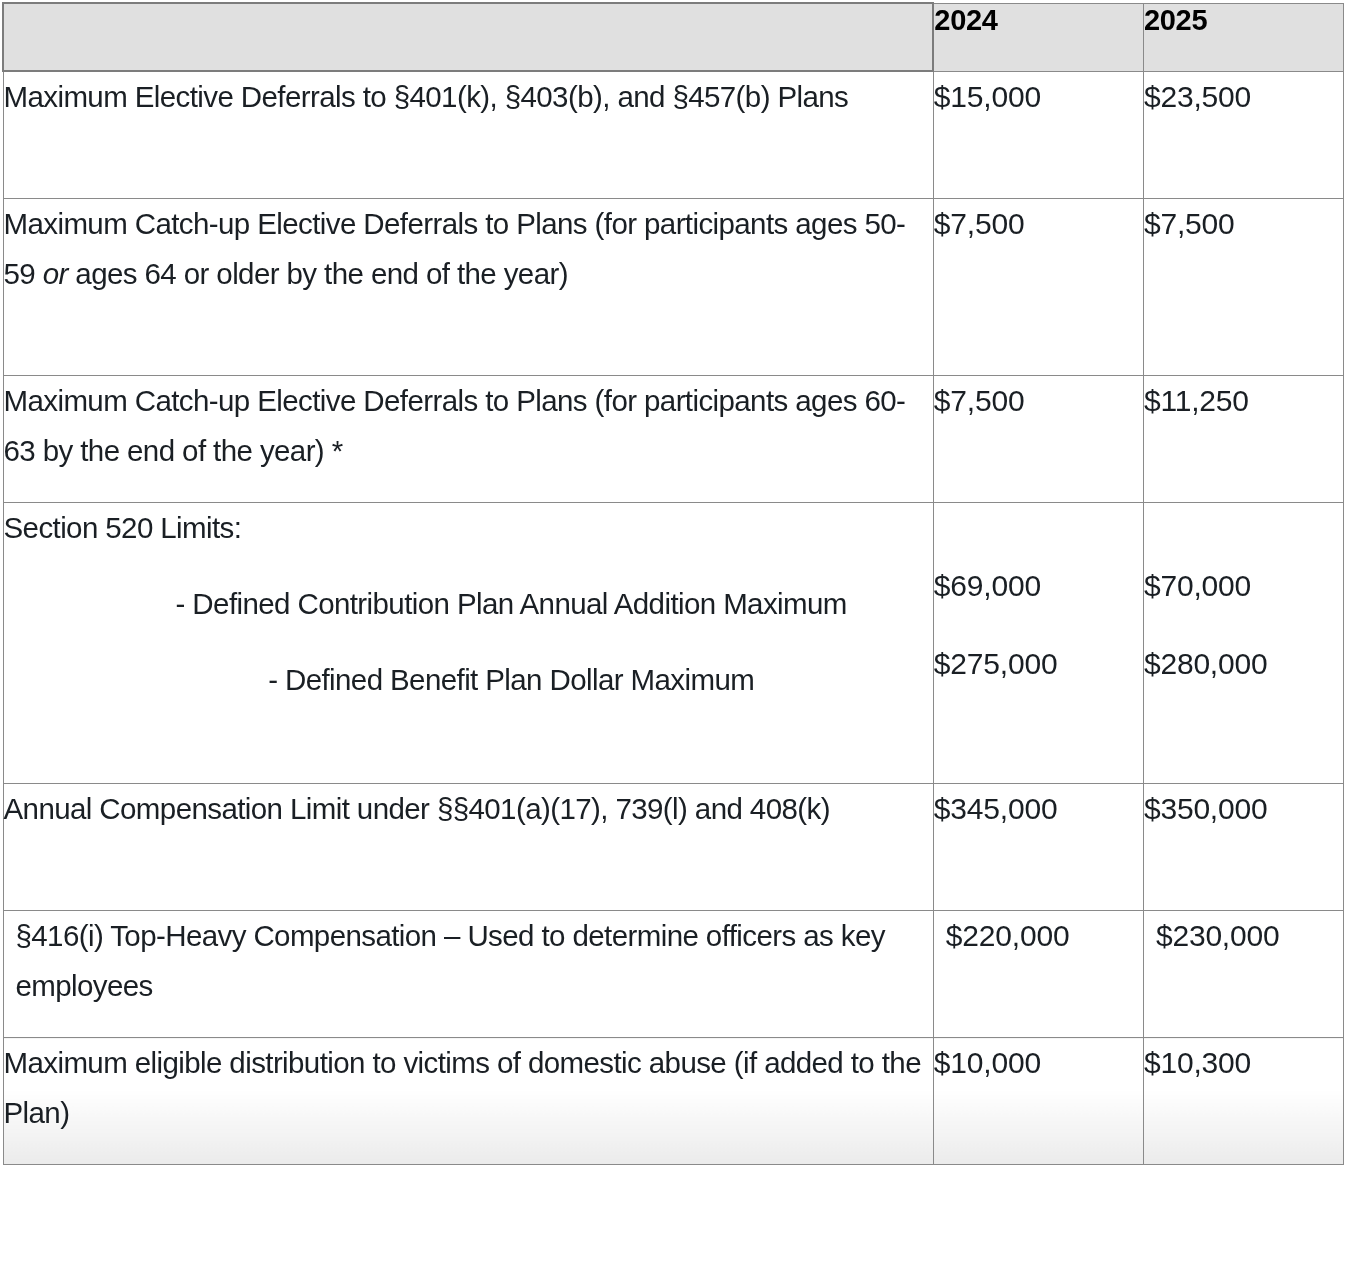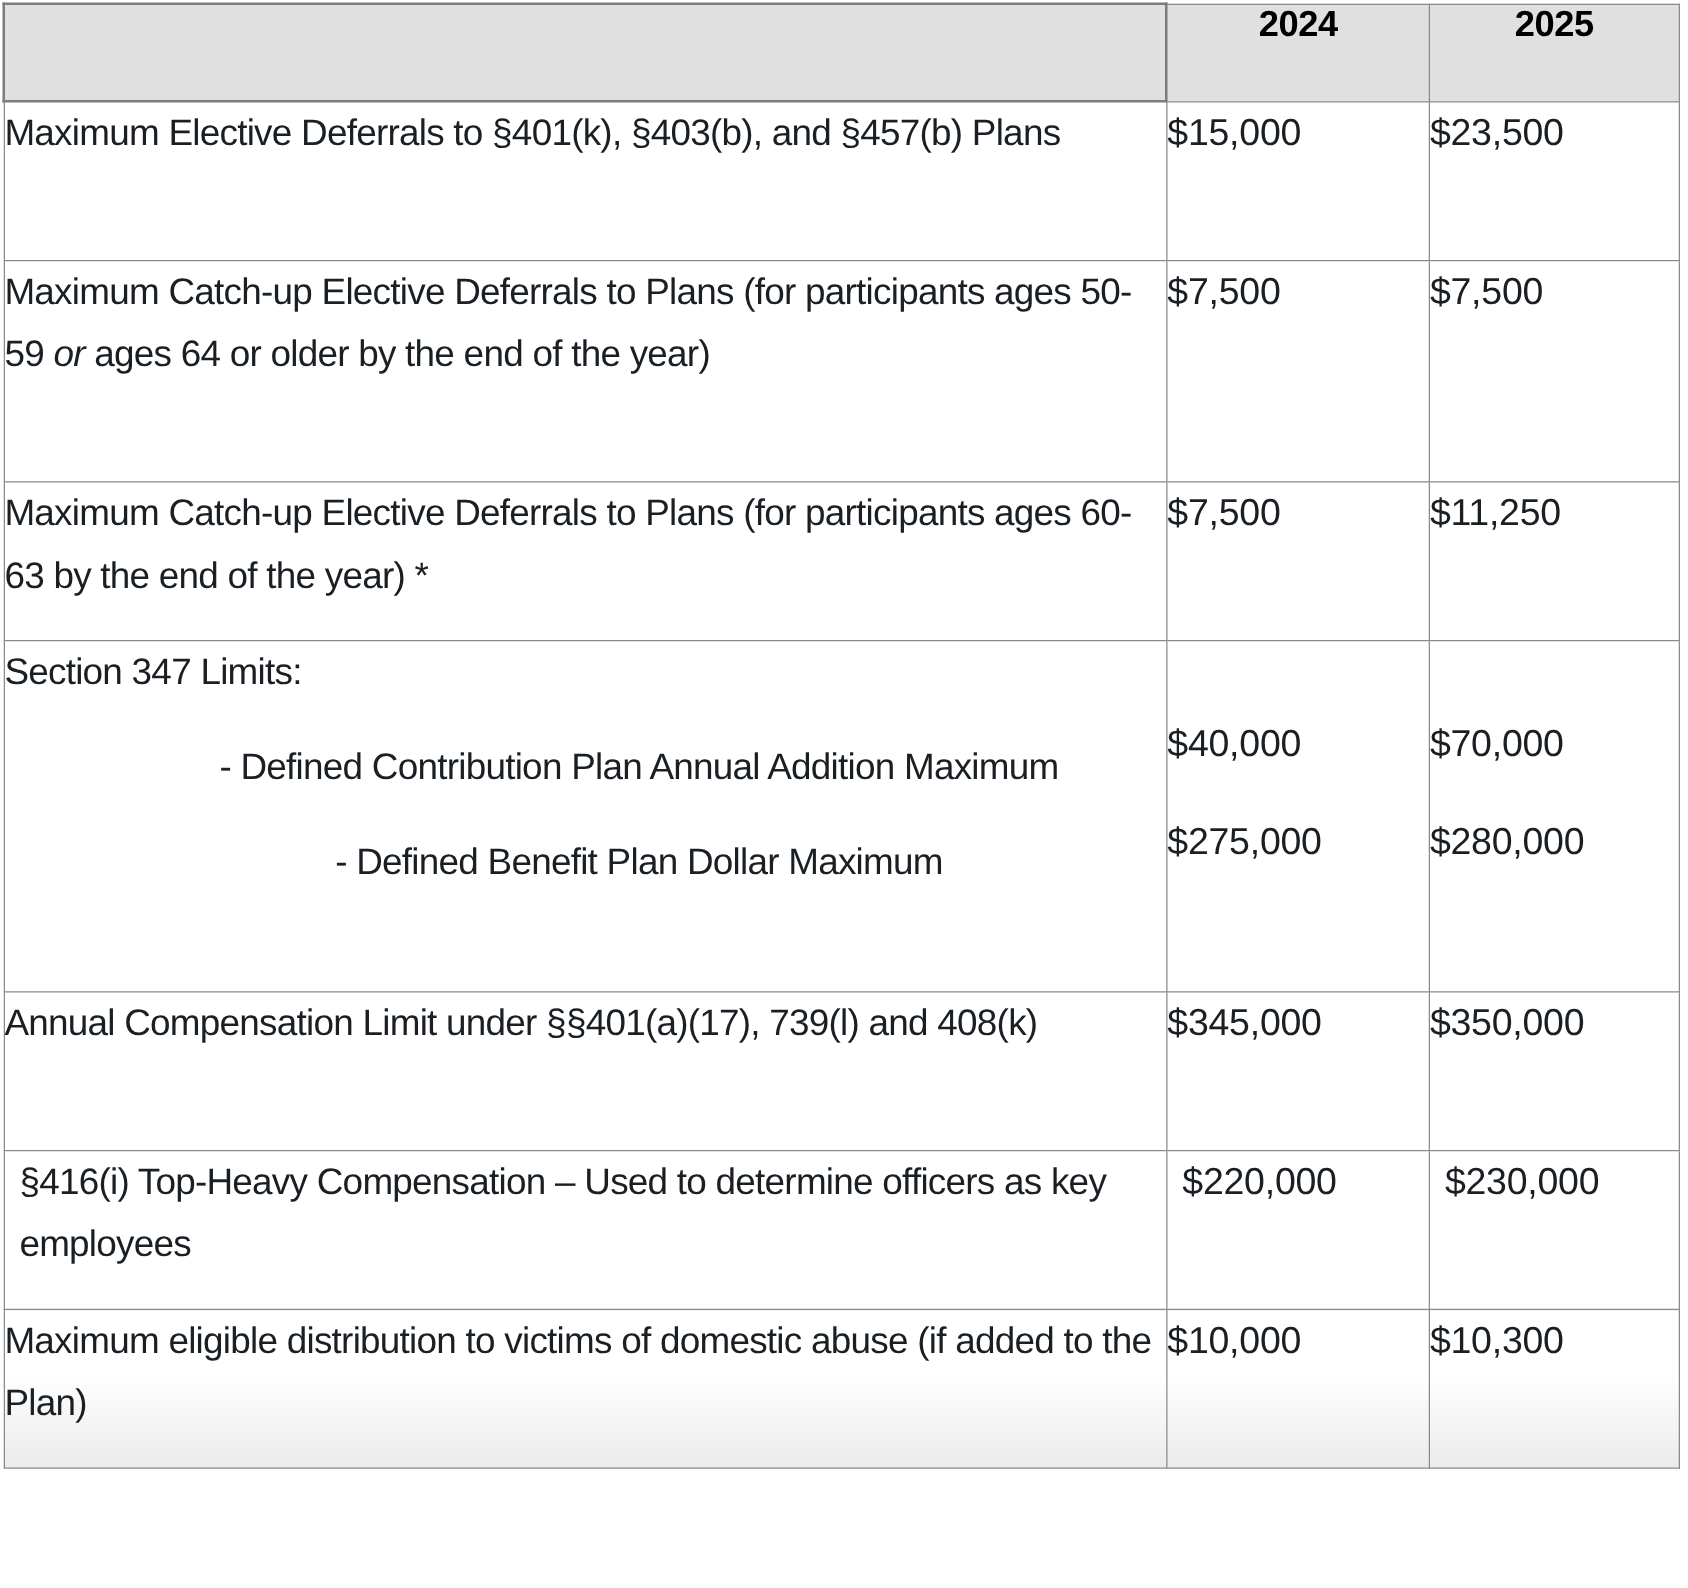--- a/index.html
+++ b/index.html
@@ -23,22 +23,22 @@
     table-layout: fixed;
     width: 1342px;
   }
   table.limits td, table.limits th {
     border: 1px solid #8a8a8a;
     vertical-align: top;
     padding: 0;
   }
   th.hcell {
     background: #e0e0e0;
-    height: 78px;
-    text-align: center;
+    height: 68px;
+    text-align: left;
     font-family: "Liberation Sans", sans-serif;
     font-weight: bold;
     font-size: 29px;
     color: #000;
     padding: 8px 0 0 18px;
     box-sizing: border-box;
     letter-spacing: -0.3px;
     margin-left: 37px;
   }
   th.hcell.first {
@@ -104,29 +104,29 @@
       <td class="val">$7,500</td>
       <td class="val">$7,500</td>
     </tr>
     <tr class="r3">
       <td class="label">Maximum Catch-up Elective Deferrals to Plans (for participants ages 60-63 by the end of the year) *</td>
       <td class="val">$7,500</td>
       <td class="val">$11,250</td>
     </tr>
     <tr class="r4">
       <td class="label">
-        <div>Section 347 Limits:</div>
+        <div>Section 520 Limits:</div>
         <div class="gap"></div>
         <div class="sub-item">- Defined Contribution Plan Annual Addition Maximum</div>
         <div class="gap"></div>
         <div class="sub-item">- Defined Benefit Plan Dollar Maximum</div>
       </td>
       <td class="val">
         <div class="val-gap-top"></div>
-        <div>$40,000</div>
+        <div>$69,000</div>
         <div class="val-gap-mid"></div>
         <div>$275,000</div>
       </td>
       <td class="val">
         <div class="val-gap-top"></div>
         <div>$70,000</div>
         <div class="val-gap-mid"></div>
         <div>$280,000</div>
       </td>
     </tr>

